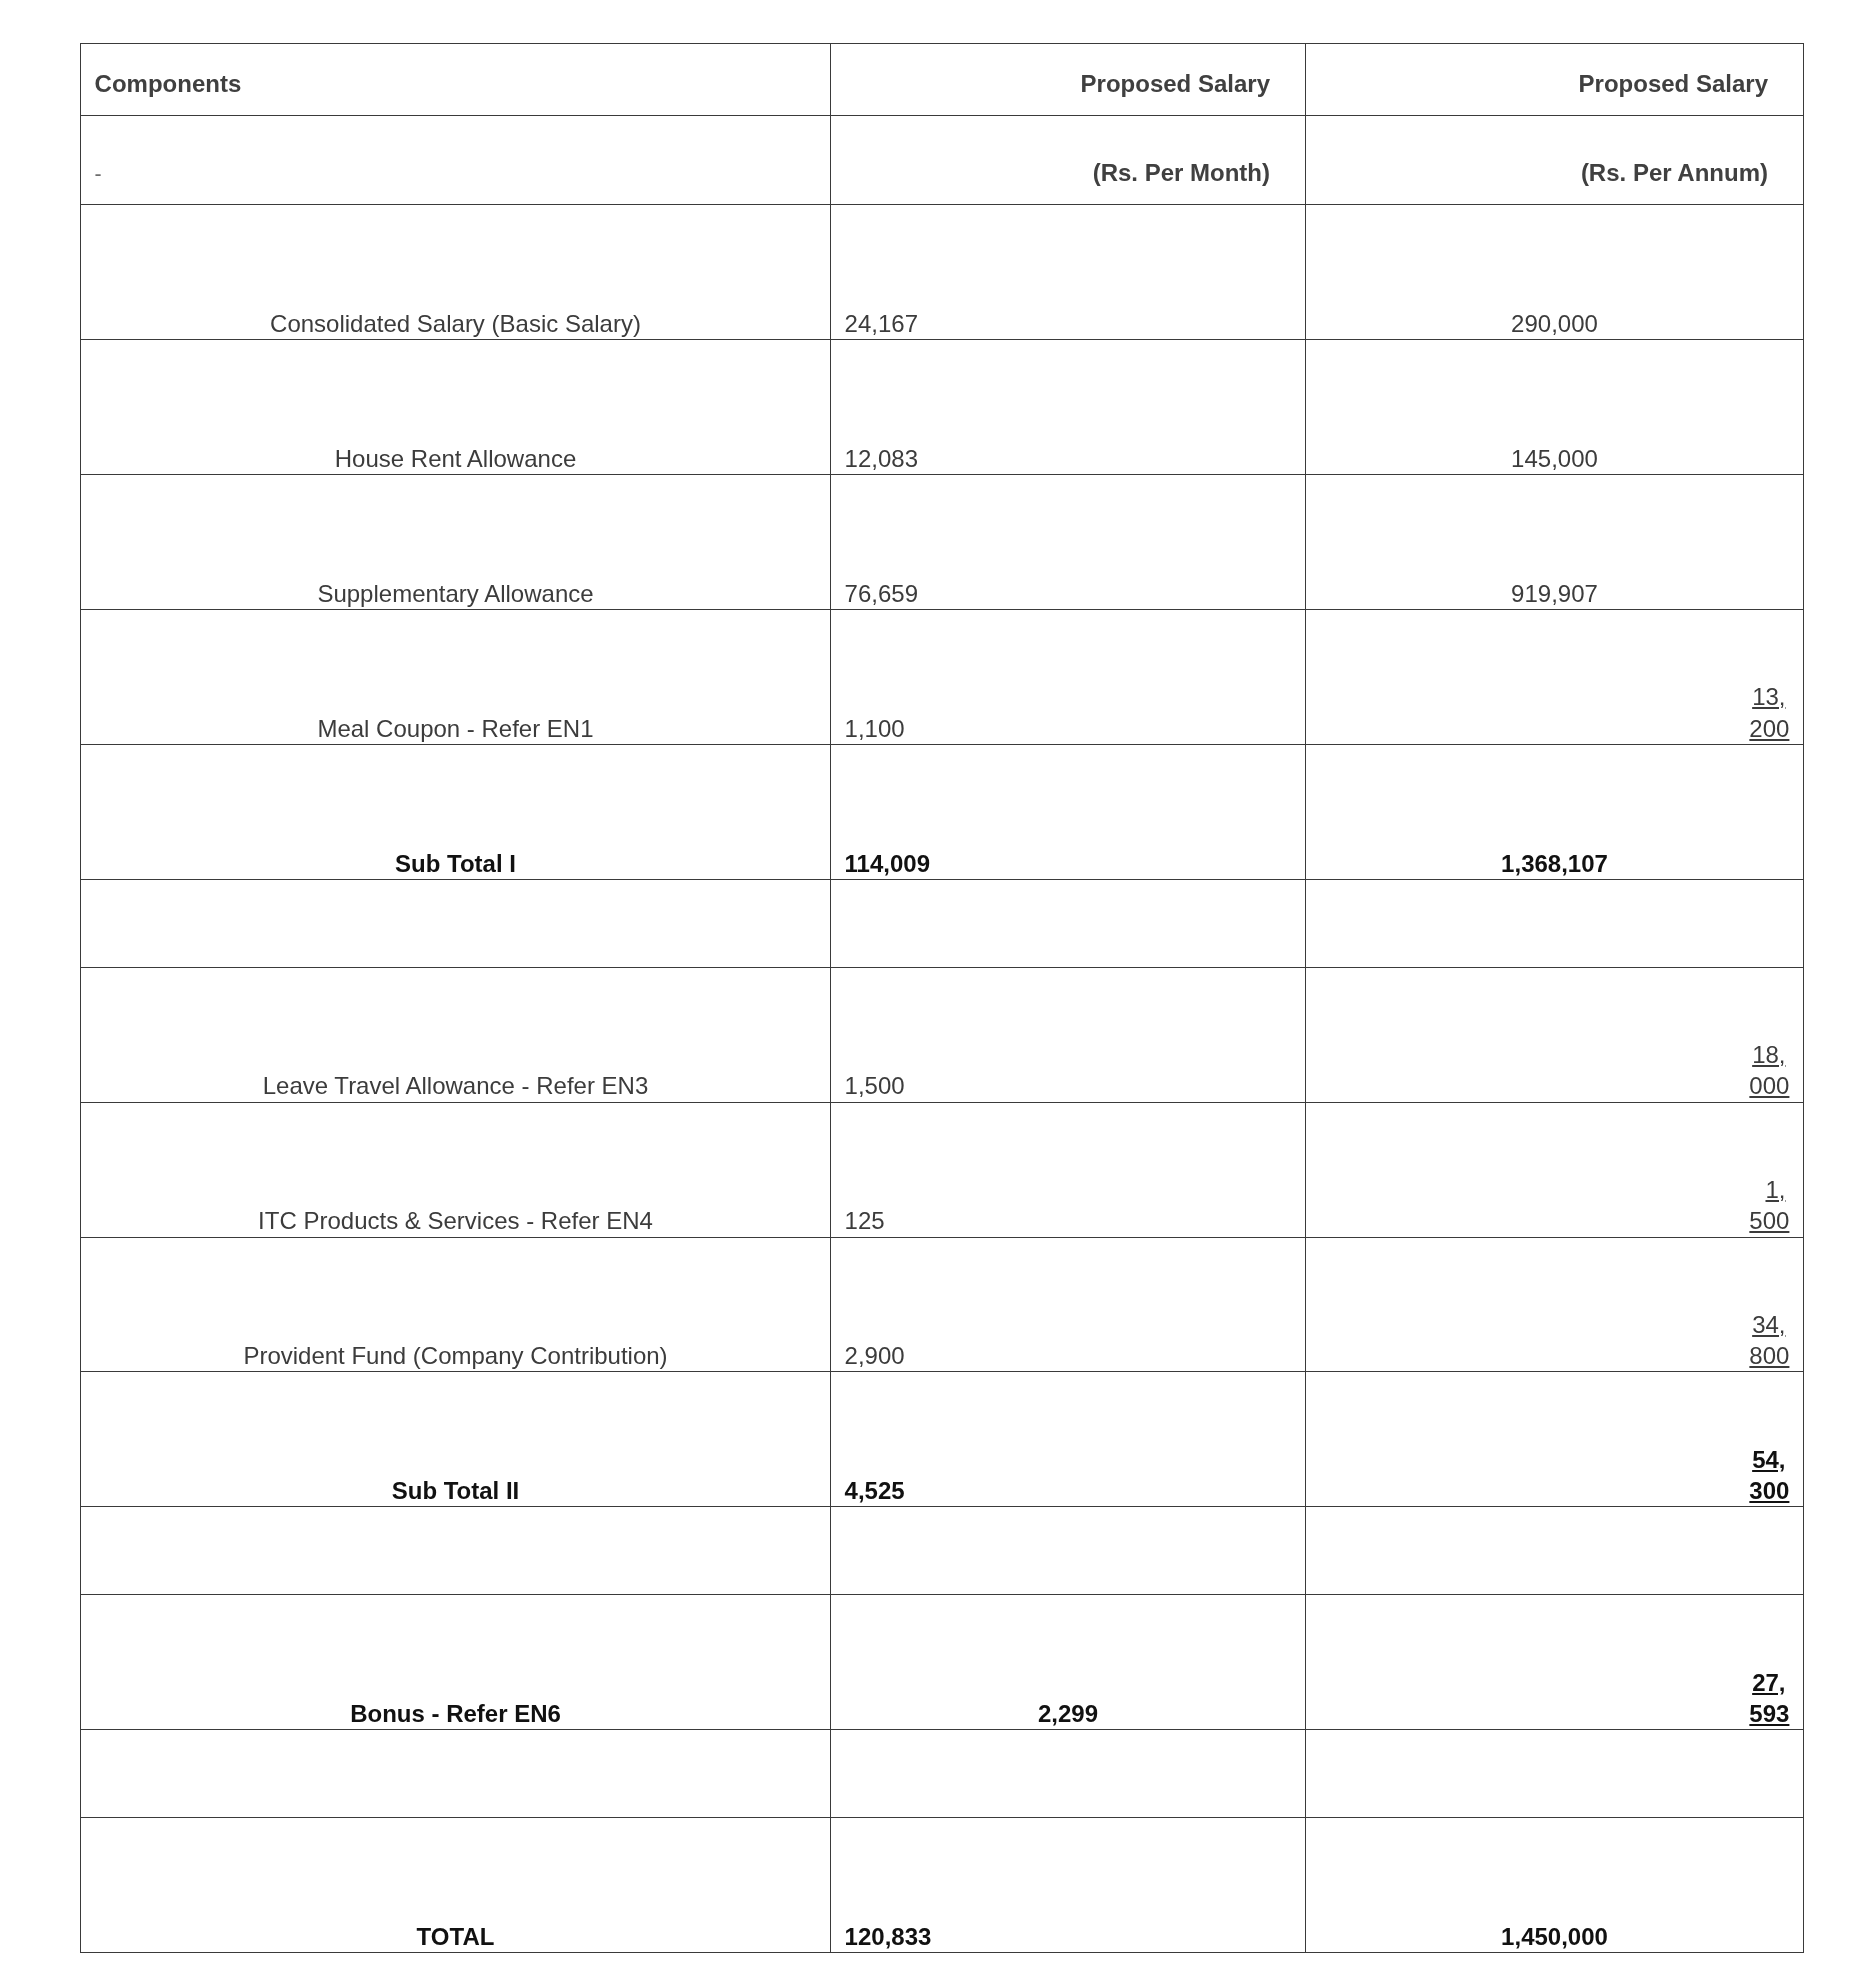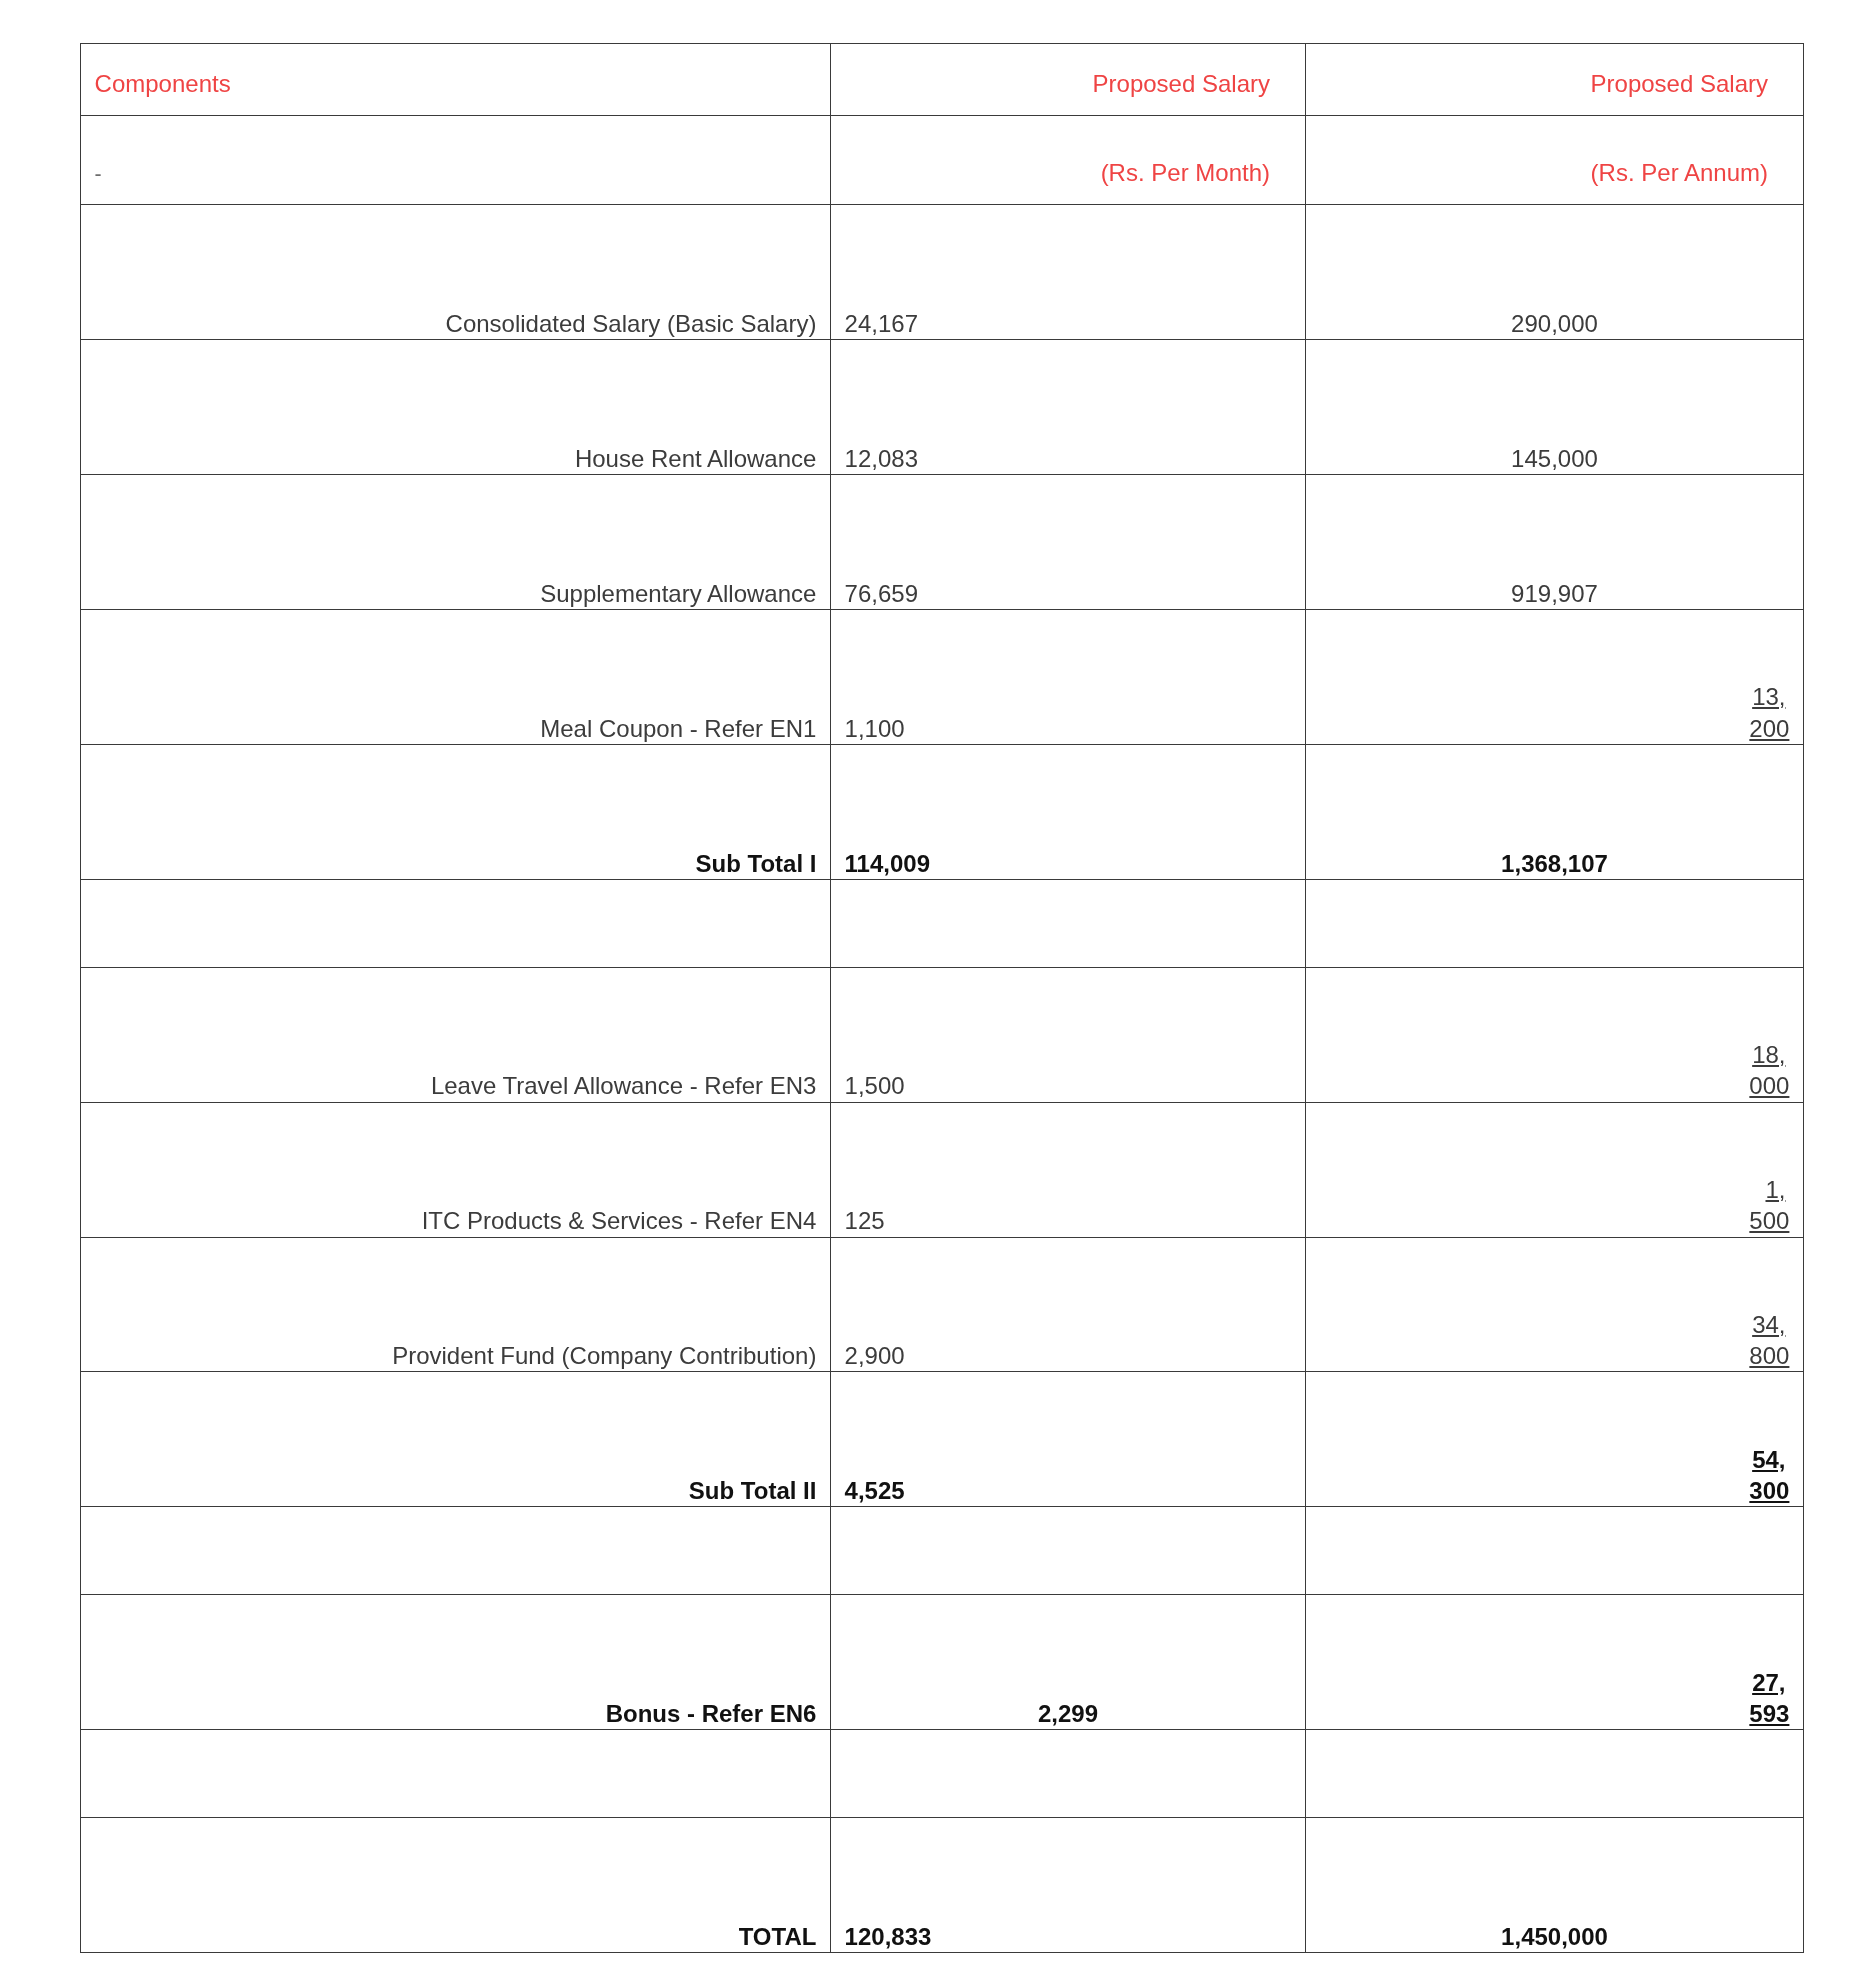--- a/index.html
+++ b/index.html
@@ -41,37 +41,37 @@
     vertical-align: bottom;
     font-size: 24px;
     line-height: 1.30;
     color: #3c3c3c;
     box-sizing: border-box;
     overflow: hidden;
   }
 
   
   tr.header-row td {
-    font-weight: normal;
-    color: #ef4444;
+    font-weight: bold;
+    color: #404040;
     vertical-align: bottom;
     padding-bottom: 15.5px;
   }
   tr.header-row td.h-comp { text-align: left; }
   tr.header-row td.h-num  { text-align: right; padding-right: 35px; }
 
   tr.header-row-2 td.h-comp {
     font-weight: normal;
     color: #6c6c6c;
     font-size: 21.3px;
   }
 
   
   td.label-cell {
-    text-align: right;
+    text-align: center;
     padding-bottom: 15.5px;
   }
   td.num-left {
     text-align: left;
     padding-bottom: 15.5px;
   }
   td.num-right {
     text-align: center;
     padding-right: 17.5px;
     padding-bottom: 15.5px;

